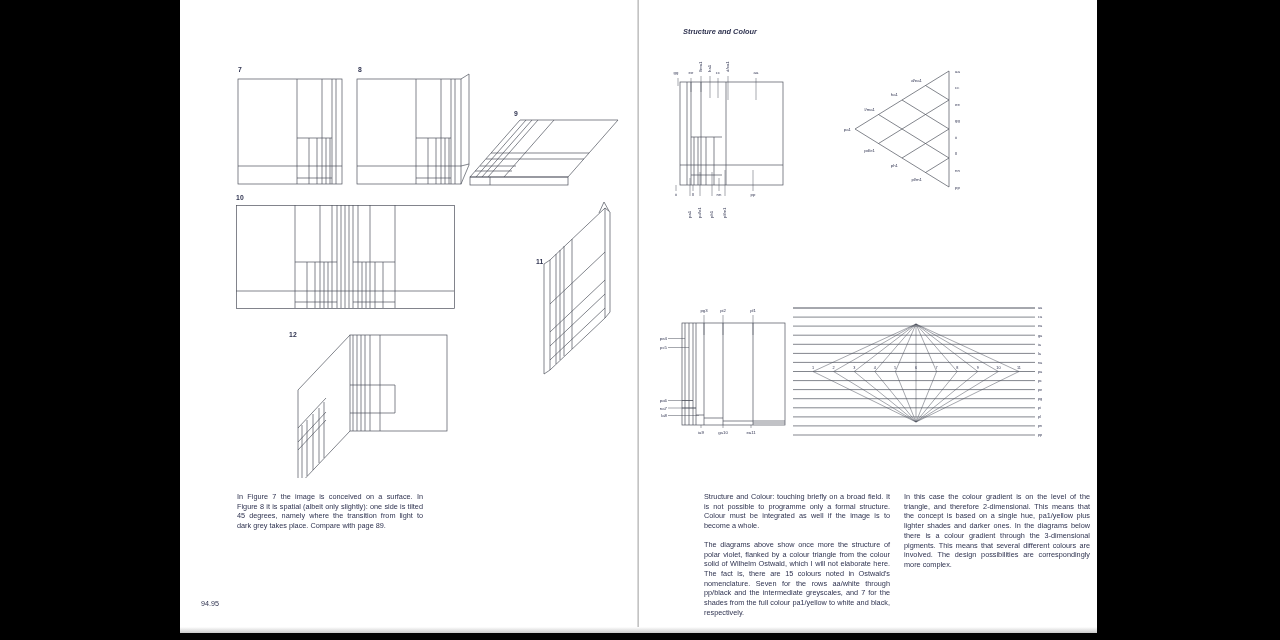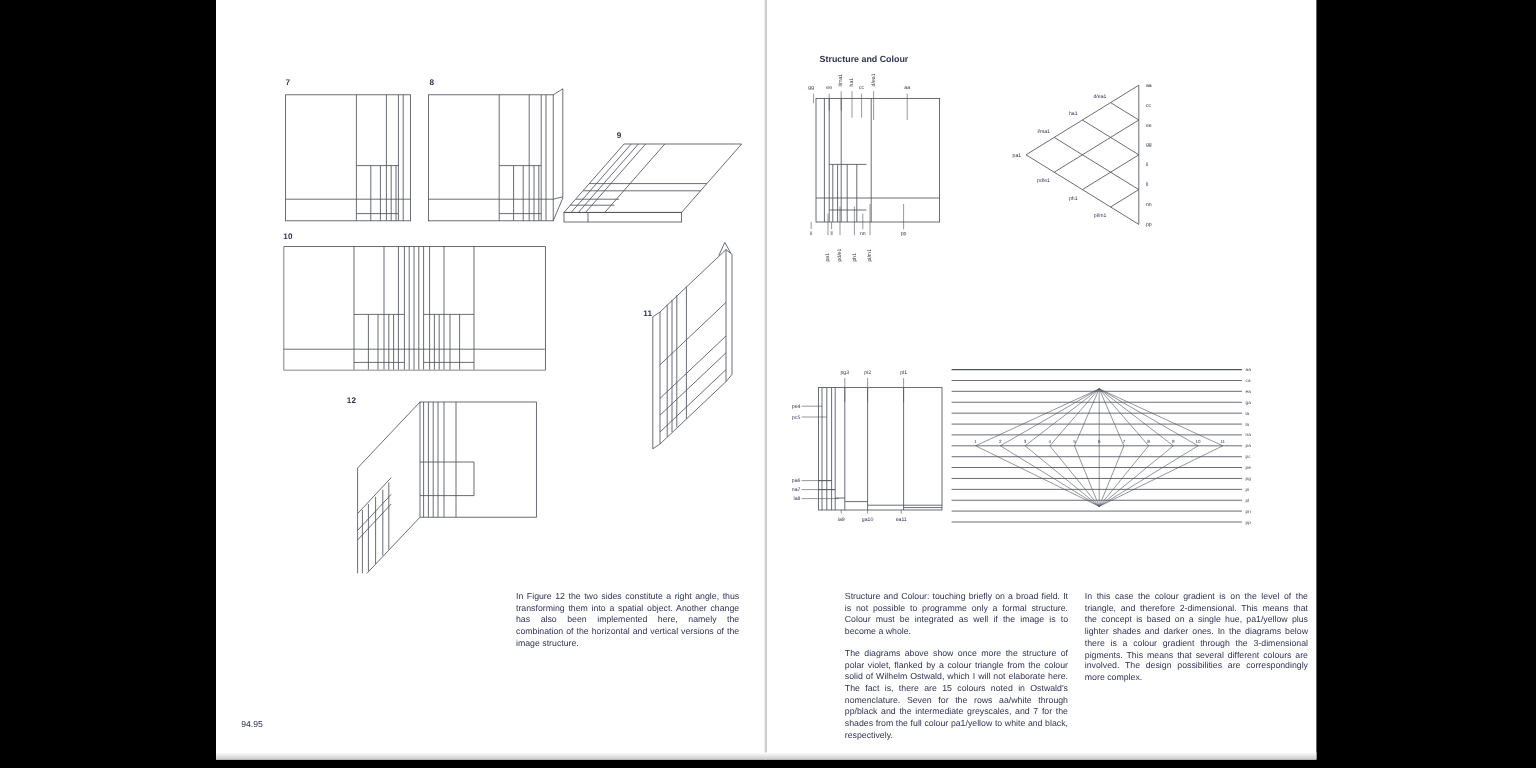--- a/index.html
+++ b/index.html
@@ -140,27 +140,27 @@
       <line x1="4" y1="112" x2="32" y2="82"></line>
     <line x1="4" y1="120" x2="32" y2="90"></line>
     <line x1="8" y1="95" x2="8" y2="148"></line>
       <line x1="13" y1="90" x2="13" y2="146"></line>
     <line x1="19" y1="84" x2="19" y2="140"></line>
       <line x1="25" y1="78" x2="25" y2="133"></line>
     <line x1="30" y1="72" x2="30" y2="128"></line>
   </svg>
 
   <div class="abs bodytext" style="left:57px;top:492px;">
+    <p>In Figure 7 the image is conceived on a surface. In Figure 8 it is spatial (albeit only slightly): one side is tilted 45 degrees, namely where the transition from light to dark grey takes place. Compare with page 89.</p>
   </div>
   <div class="abs bodytext" style="left:250px;top:492px;">
-    <p>In Figure 12 the two sides constitute a right angle, thus transforming them into a spatial object. Another change has also been implemented here, namely the combination of the horizontal and vertical versions of the image structure.</p>
   </div>
   <span class="abs pageno" style="left:21px;top:599px;">94.95</span>
 
-  <span class="abs header" style="left:503px;top:45px;">Structure and Colour</span>
+  <span class="abs header" style="left:503px;top:27px;font-style:italic;">Structure and Colour</span>
 
   <svg class="abs" style="left:486px;top:20px;" width="122" height="200" viewBox="0 0 122 200">
     <rect x="14" y="62" width="103" height="103"></rect>
     <line x1="21" y1="62" x2="21" y2="165"></line>
       <line x1="25" y1="62" x2="25" y2="165"></line>
     <line x1="35" y1="62" x2="35" y2="165"></line>
       <line x1="60" y1="62" x2="60" y2="165"></line>
     <line x1="14" y1="145" x2="117" y2="145"></line>
     <line x1="25" y1="117" x2="56" y2="117"></line>
       <line x1="25" y1="155" x2="56" y2="155"></line>

